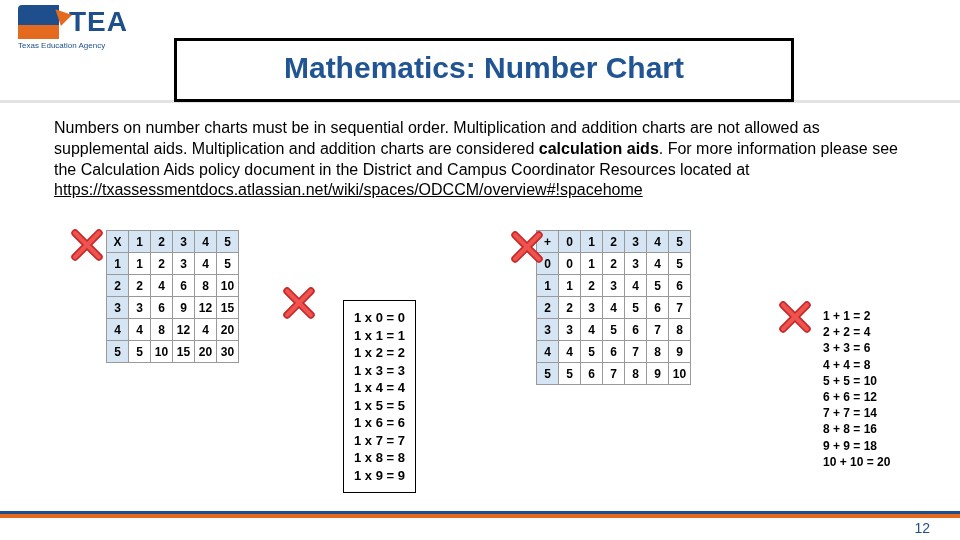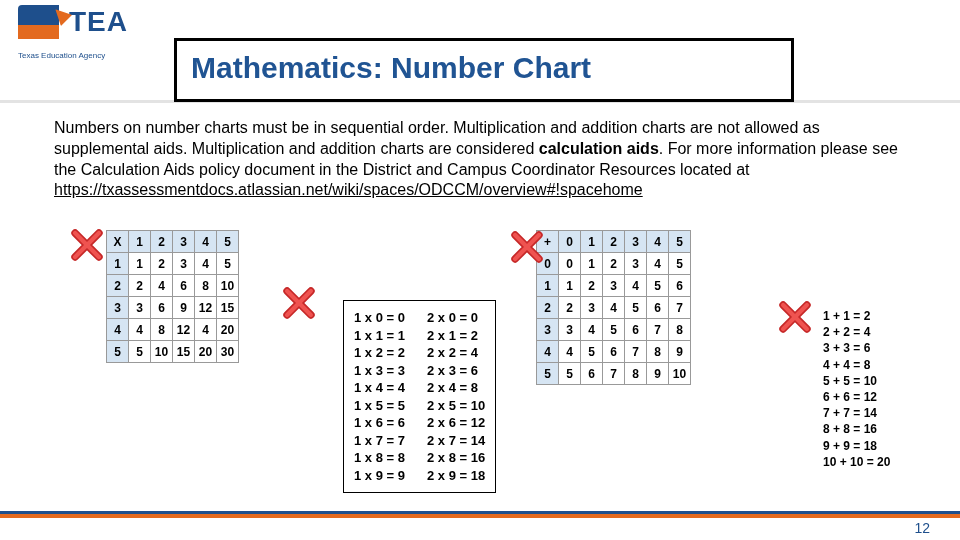--- a/index.html
+++ b/index.html
@@ -23,31 +23,31 @@
     width: 46px; height: 34px;
     background: linear-gradient(180deg,#1e4f8c 0%, #1e4f8c 60%, #e36a1f 60%, #e36a1f 100%);
     position: relative;
     border-top-left-radius: 4px;
   }
   .logo-mark:after{
     content:""; position:absolute; right:-10px; top:2px; width:16px; height:16px;
     background:#e36a1f; clip-path: polygon(0 50%, 100% 0, 100% 100%); transform: rotate(45deg);
   }
   .logo-text { font-weight: bold; color:#1e4f8c; font-size:28px; letter-spacing:1px; }
-  .logo-sub { color:#1e4f8c; font-size:8px; margin-top:12px; }
+  .logo-sub { color:#1e4f8c; font-size:8px; margin-top:2px; }
   .title-box {
     position: absolute;
     left: 174px;
     top: 38px;
     width: 620px;
     border: 3px solid #000;
     background: #fff;
     padding: 10px 14px 14px 14px;
   }
-  .title-box h1 { color: #205493; font-size: 30px; font-weight: bold; }
+  .title-box h1 { color: #205493; font-size: 30px; font-weight: bold; text-align: center; }
   .grey-rule {
     position: absolute;
     left: 0; right: 0; top: 100px; height: 3px; background:#e3e3e3;
   }
   .body-text {
     position: absolute;
     left: 54px; top: 118px; width: 860px;
     font-size: 16px; line-height: 1.3; color:#000;
   }
   .body-text a { color:#000; text-decoration: underline; text-align: center; }
@@ -237,30 +237,20 @@
   <div class="col">1 x 0 = 0
 1 x 1 = 1
 1 x 2 = 2
 1 x 3 = 3
 1 x 4 = 4
 1 x 5 = 5
 1 x 6 = 6
 1 x 7 = 7
 1 x 8 = 8
 1 x 9 = 9</div>
-  <div class="col">2 x 0 = 0
-2 x 1 = 2
-2 x 2 = 4
-2 x 3 = 6
-2 x 4 = 8
-2 x 5 = 10
-2 x 6 = 12
-2 x 7 = 14
-2 x 8 = 16
-2 x 9 = 18</div>
 </div>
 
 <div class="doubles-list">1 + 1 = 2
 2 + 2 = 4
 3 + 3 = 6
 4 + 4 = 8
 5 + 5 = 10
 6 + 6 = 12
 7 + 7 = 14
 8 + 8 = 16

